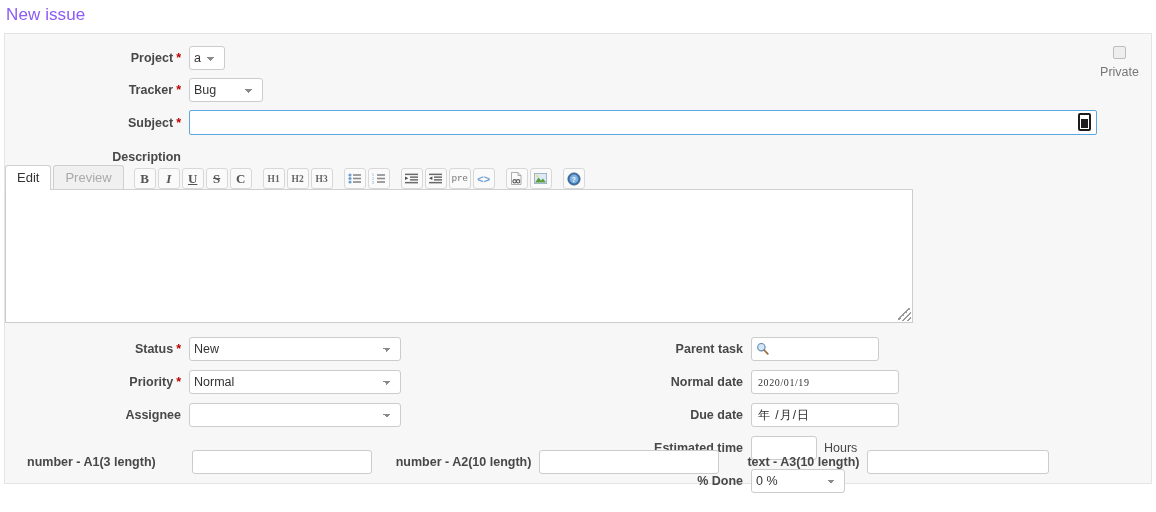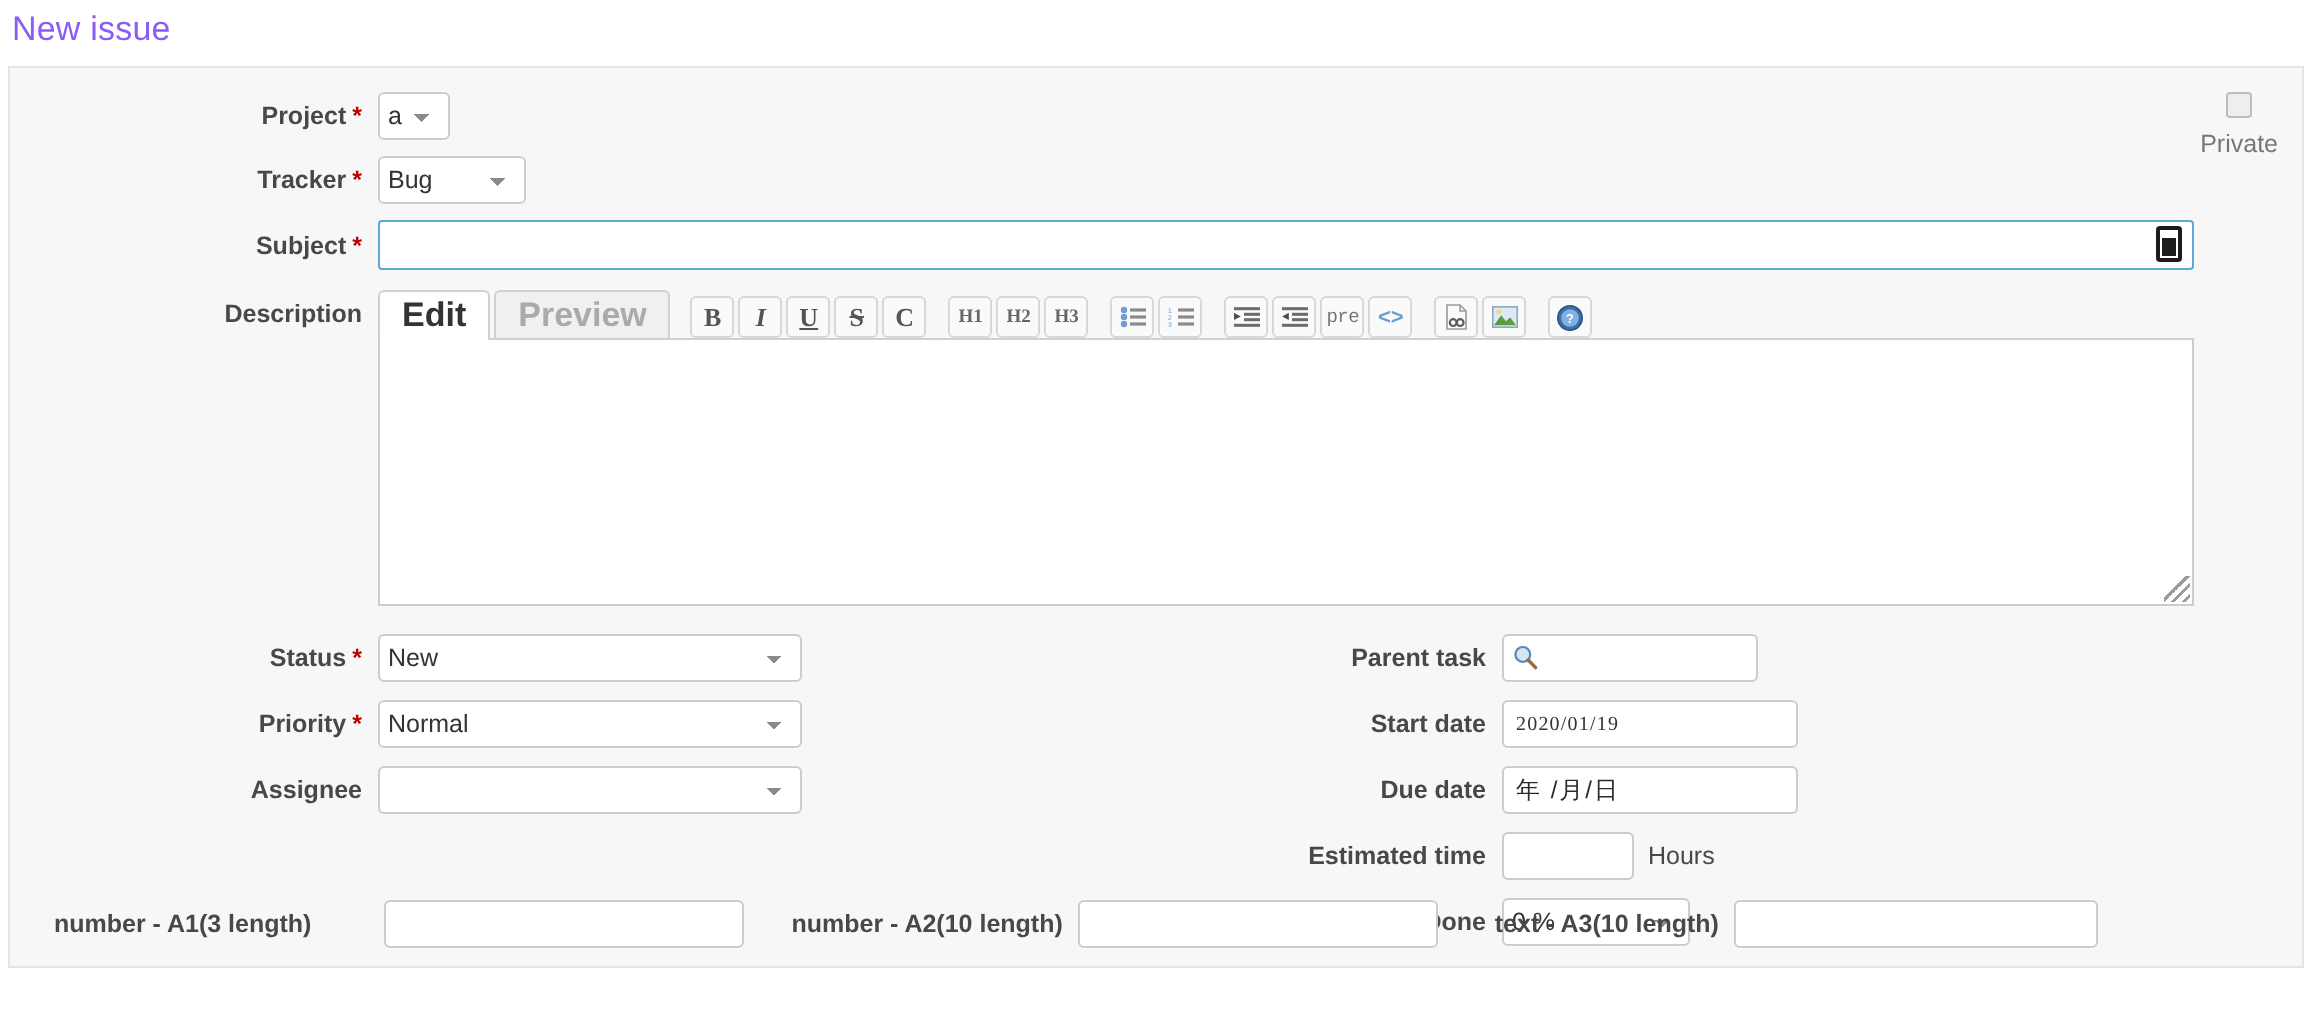--- a/index.html
+++ b/index.html
@@ -173,22 +173,22 @@
     width: 908px;
   }
 
   .tabs {
     display: flex;
     align-items: flex-end;
     height: 25px;
     border-bottom: 1px solid #d0d0d0;
   }
   .tab {
-    font-size: 17px;
-    font-weight: bold;
+    font-size: 13px;
+    font-weight: normal;
     padding: 4px 11px 4px 11px;
     border: 1px solid #d0d0d0;
     border-bottom: none;
     border-radius: 3px 3px 0 0;
     margin-right: 2px;
     background: #f0f0f0;
     color: #aaaaaa;
     position: relative;
     line-height: 15px;
   }
@@ -389,21 +389,21 @@
   <div class="row" style="margin-top:8px;">
     <div class="lbl">
       <span>Subject</span><span class="req">*</span>
     </div>
     <div class="subject-wrap">
       <input class="subject-input" type="text" autofocus="" value="" style="">
       <span class="ime-icon"></span>
     </div>
   </div>
 
-  <div class="desc-row" style="margin-top:9px;">
+  <div class="desc-row" style="margin-top:9px;flex-direction:column;">
     <div class="lbl desc-lbl">Description</div>
     <div class="desc-col">
 
       <div class="tabs">
         <div class="tab active">Edit</div>
         <div class="tab">Preview</div>
 
         <div class="toolbar">
           <div class="tb-group">
             <div class="tb-btn serif">B</div>
@@ -537,21 +537,21 @@
         <div class="search-field">
           <input class="txt" type="text" value="" style="">
           <svg class="mag" viewBox="0 0 13 13">
             <circle cx="5.4" cy="5.2" r="3.7" fill="#d4e6f7" stroke="#5b86b5" stroke-width="1.1"></circle>
             <line x1="8.1" y1="8" x2="11.8" y2="11.8" stroke="#9a6b3a" stroke-width="1.7" stroke-linecap="round"></line>
           </svg>
         </div>
       </div>
 
       <div class="row">
-        <div class="lbl">Start date</div>
+        <div class="lbl">Normal date</div>
         <div class="fakeinput w-date">
           <span class="date-val">2020/01/19</span>
         </div>
       </div>
 
       <div class="row">
         <div class="lbl">Due date</div>
         <div class="fakeinput w-date">
           <span class="date-placeholder">年 /月/日</span>
         </div>

